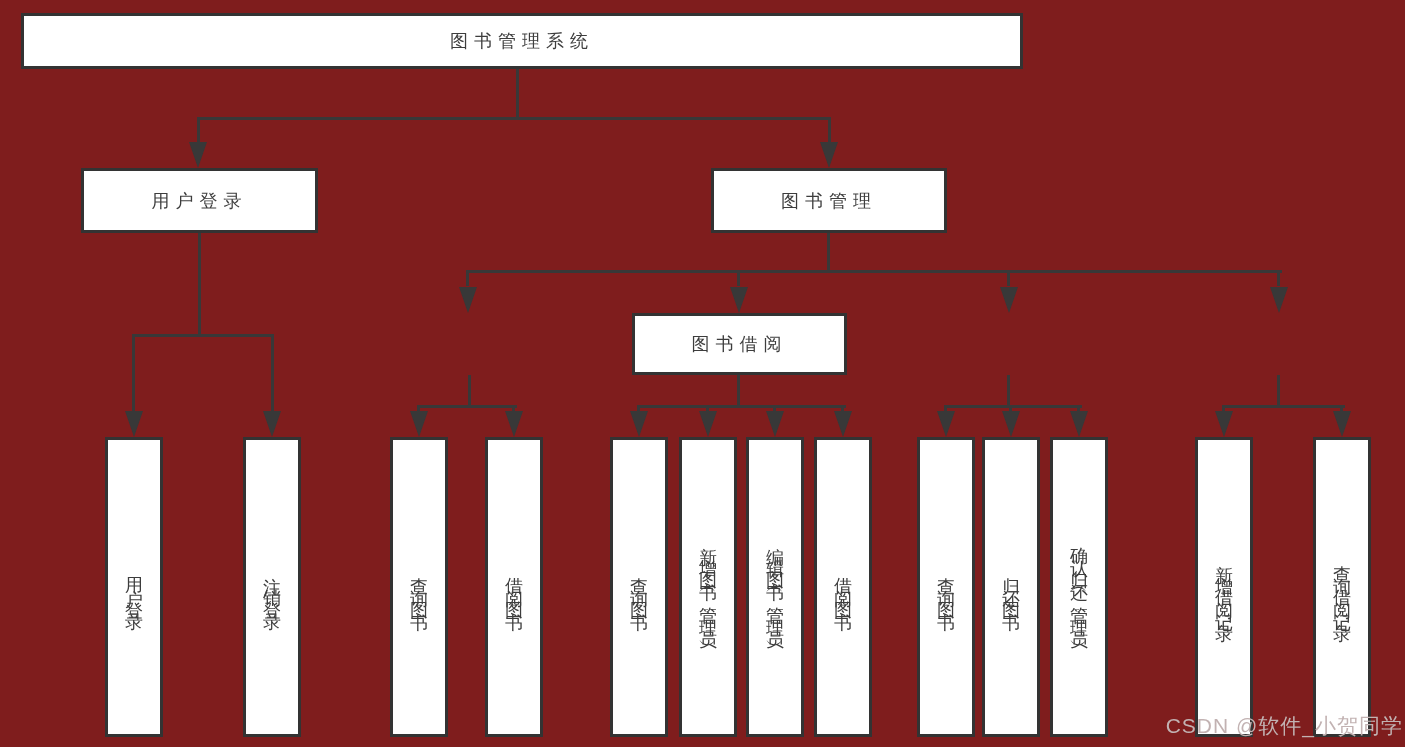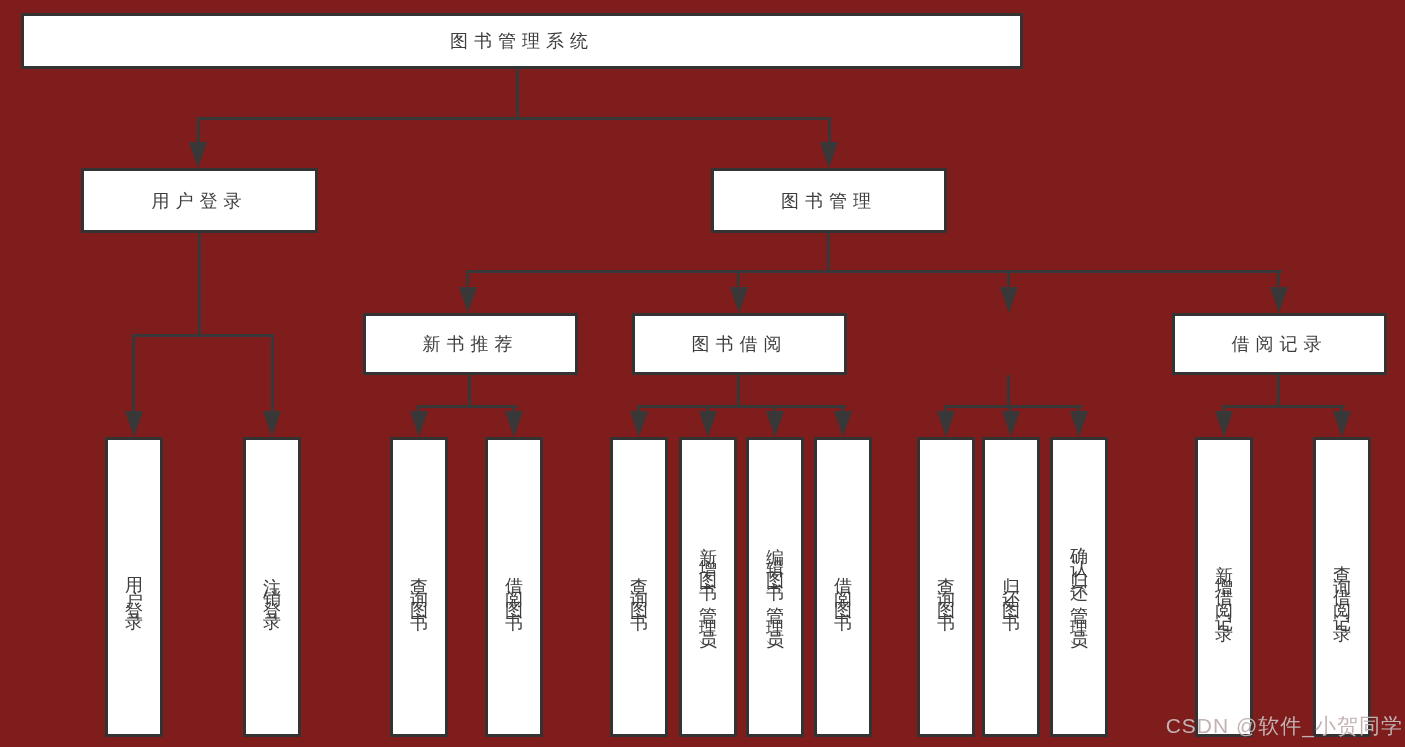--- a/index.html
+++ b/index.html
@@ -41,28 +41,22 @@
     <span class="lbl">图书管理系统</span>
   </div>
 
   <div class="box" style="left:81px;top:168px;width:237px;height:65px">
     <span class="lbl">用户登录</span>
   </div>
   <div class="box" style="left:711px;top:168px;width:236px;height:65px">
     <span class="lbl">图书管理</span>
   </div>
 
-  <div class="box l2" style="left:363px">
-    <span class="lbl">新书推荐</span>
-  </div>
   <div class="box l2" style="left:632px">
     <span class="lbl">图书借阅</span>
-  </div>
-  <div class="box l2" style="left:1172px">
-    <span class="lbl">借阅记录</span>
   </div>
 
   <div class="box vbox" style="left:105px">
     <span class="vlbl">用户登录</span>
   </div>
   <div class="box vbox" style="left:243px">
     <span class="vlbl">注销登录</span>
   </div>
   <div class="box vbox" style="left:390px">
     <span class="vlbl">查询图书</span>

